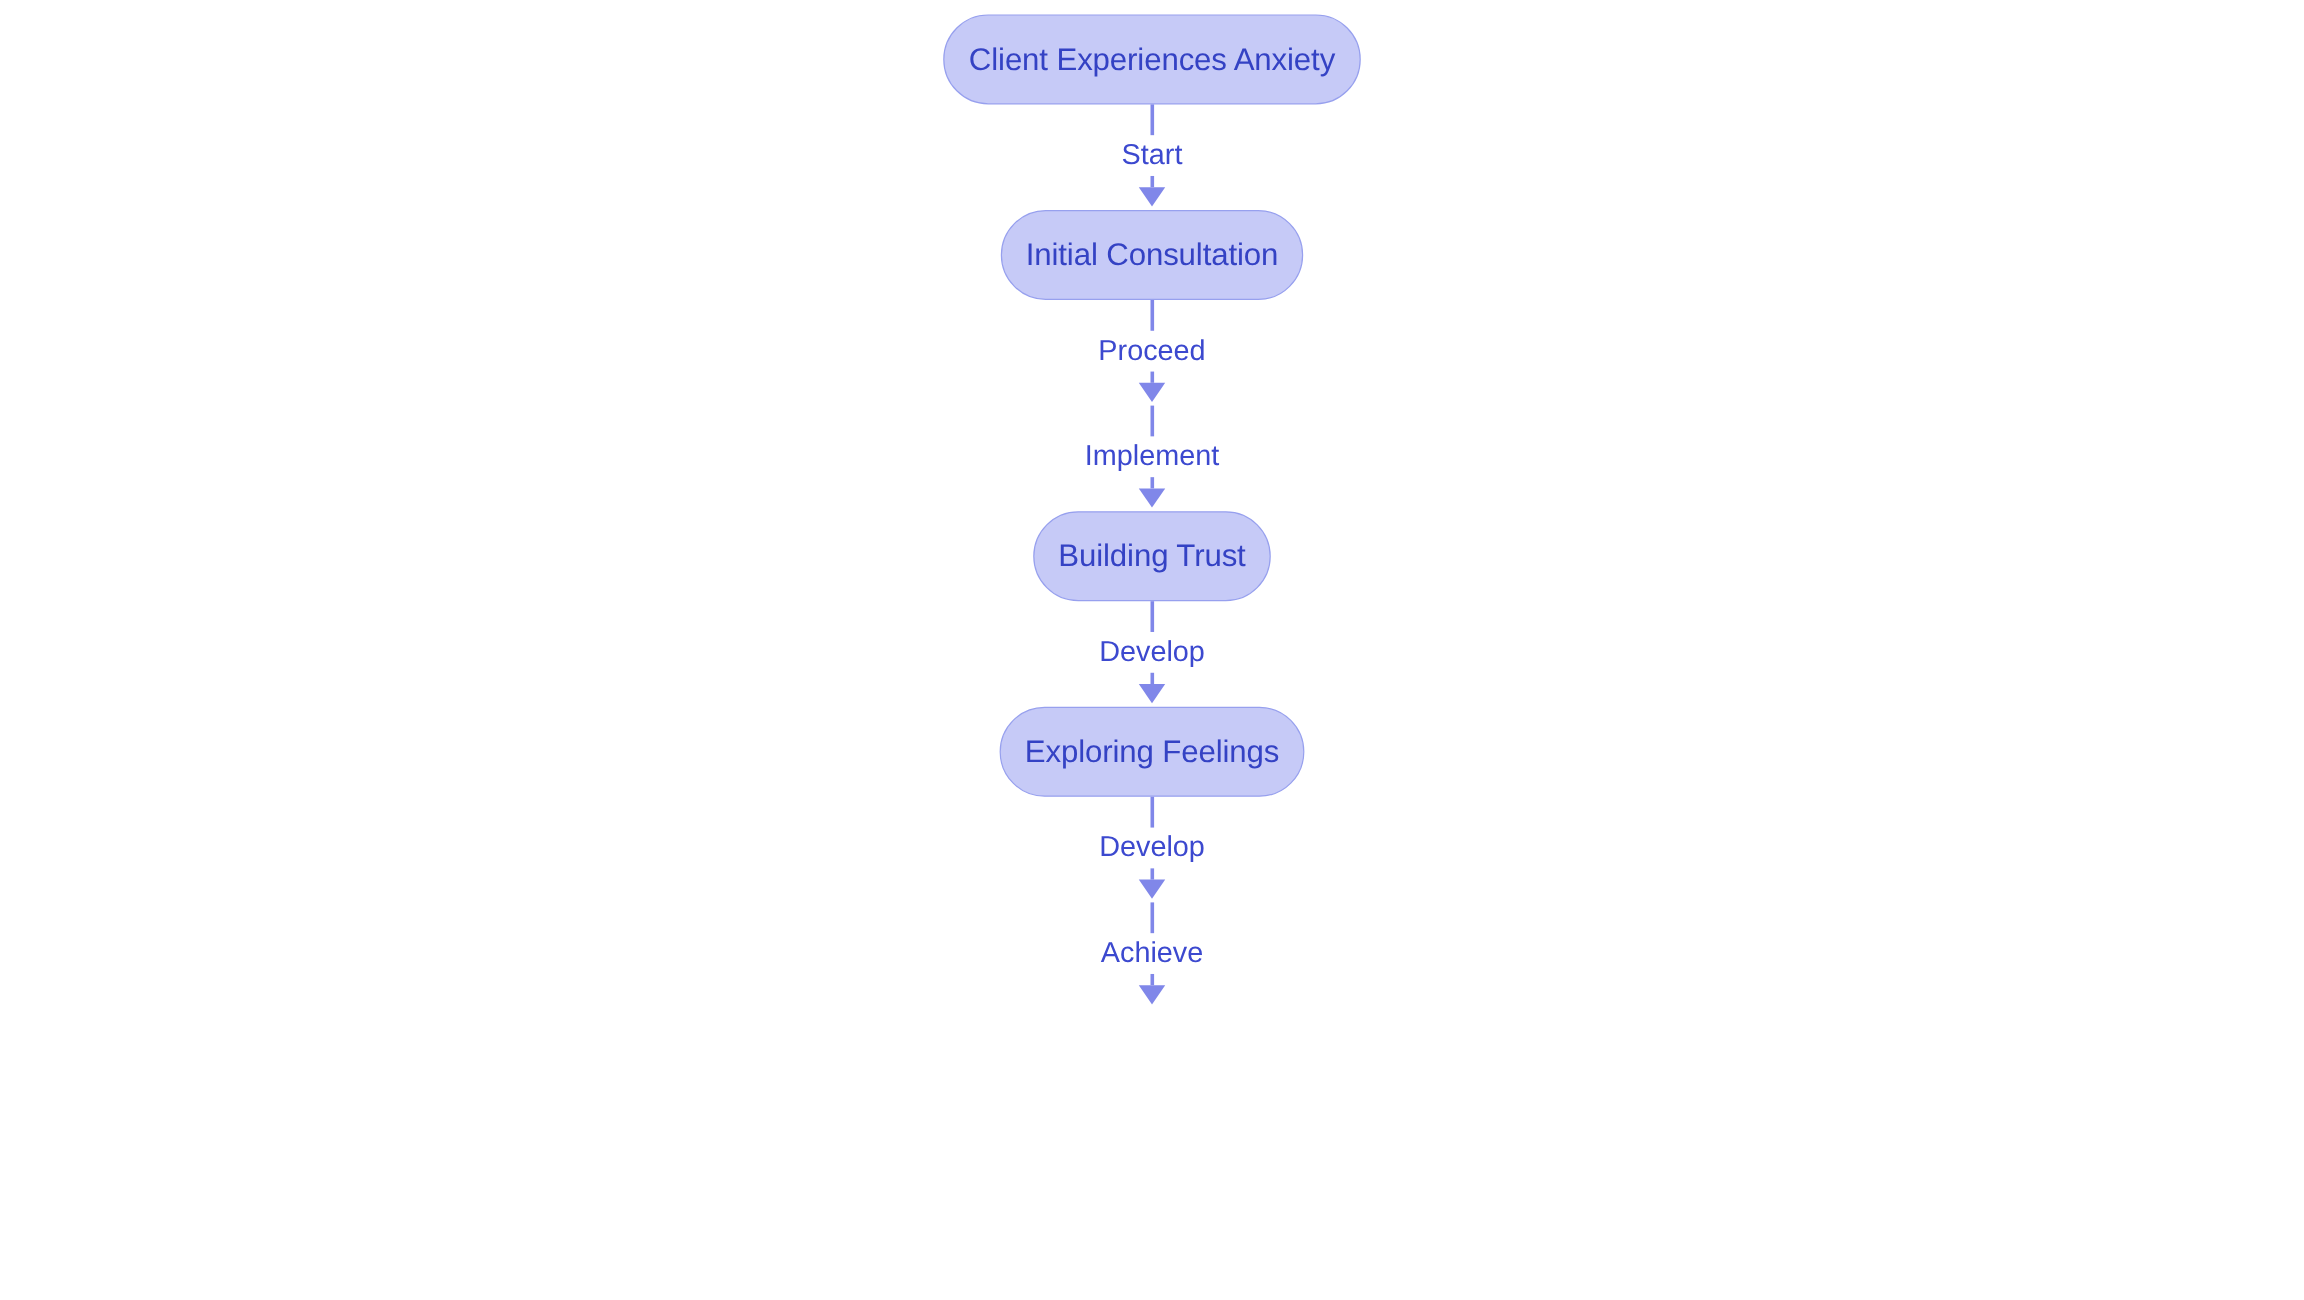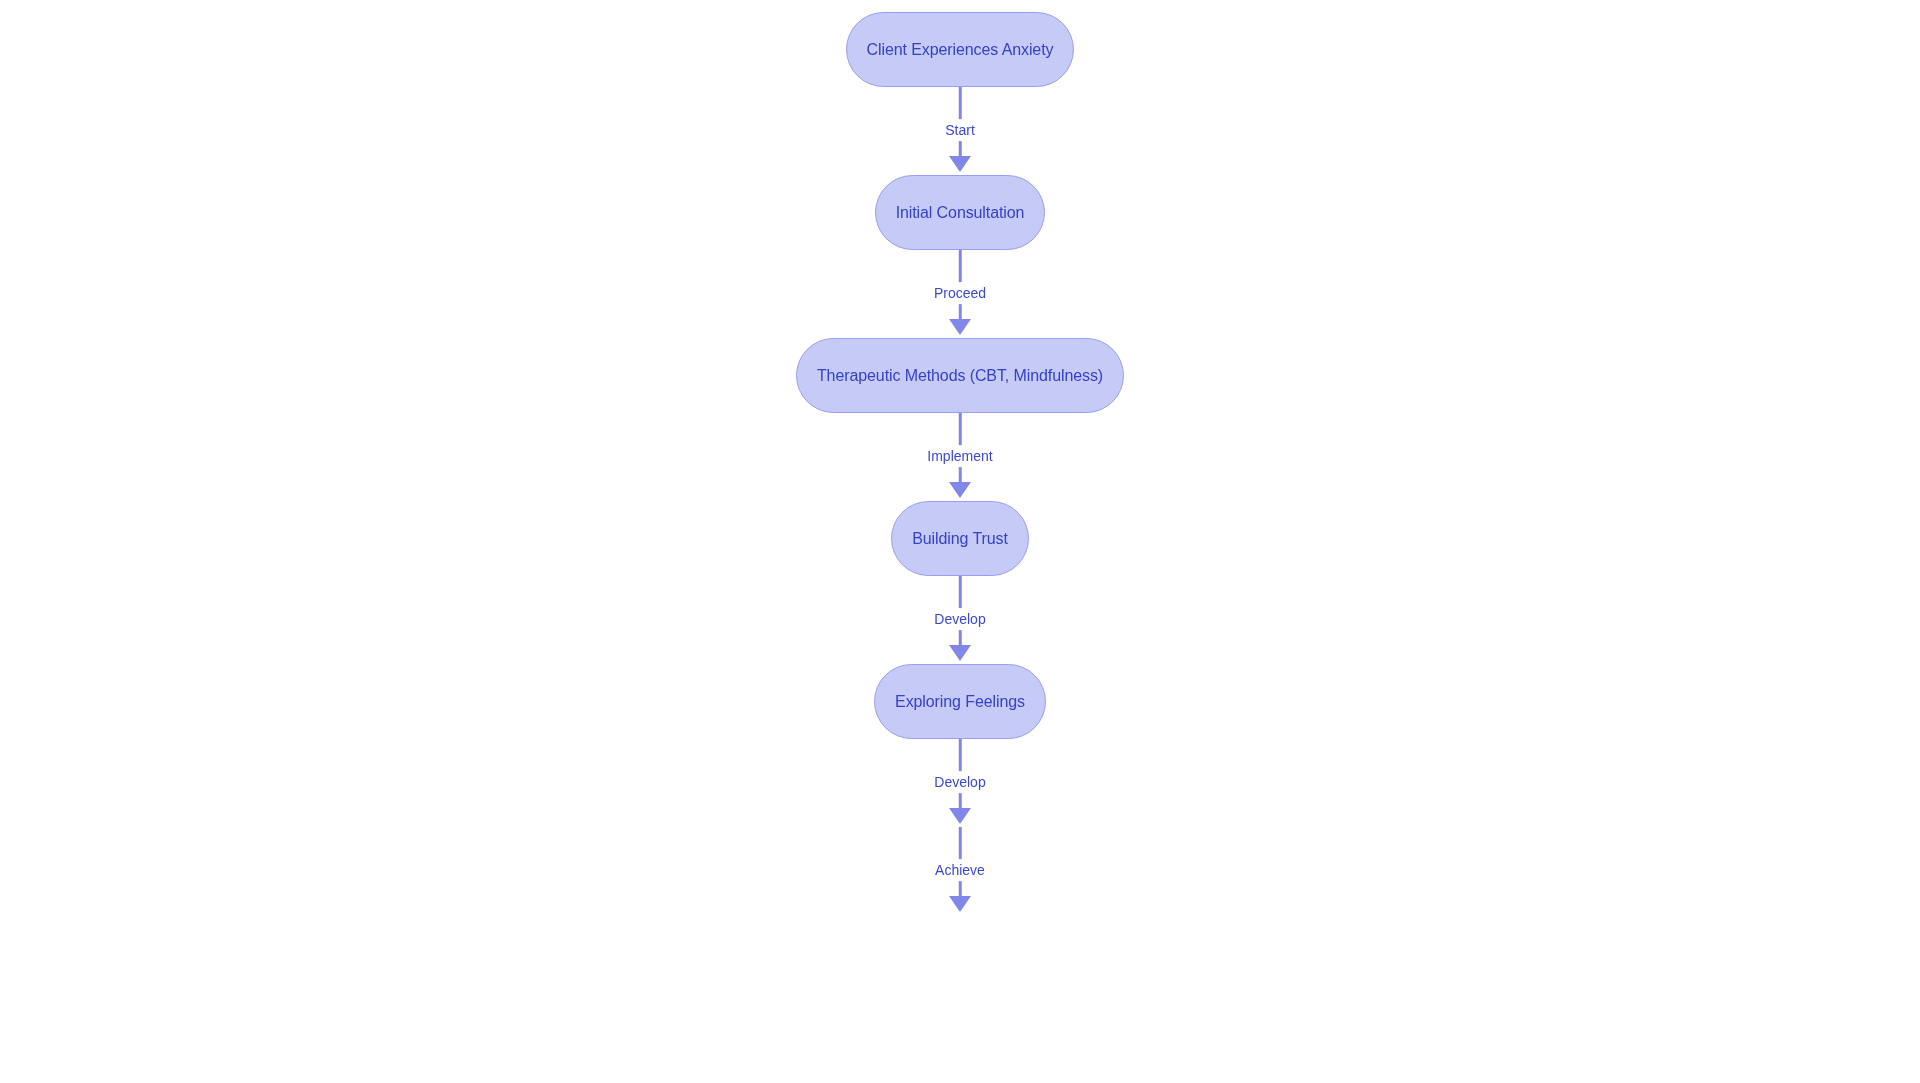--- a/index.html
+++ b/index.html
@@ -25,21 +25,21 @@
     height: 75px;
     padding: 0 20px;
     display: flex;
     align-items: center;
     justify-content: center;
     white-space: nowrap;
     background: var(--node-fill, #c6caf7);
     border: 1.5px solid var(--node-border, #97a0ee);
     border-radius: 38px;
     color: var(--node-text, #3442c4);
-    font-size: 16px;
+    font-size: 26px;
     letter-spacing: -0.1px;
   }
 
   .connector {
     position: relative;
     height: 88px;
     width: 260px;
     flex: 0 0 auto;
   }
 
@@ -54,21 +54,21 @@
   }
 
   .edge-label {
     position: absolute;
     left: 50%;
     top: 50%;
     transform: translate(-50%, -54%);
     background: #ffffff;
     padding: 3px 9px;
     color: var(--edge-label-color, #3c49cf);
-    font-size: 14px;
+    font-size: 24px;
     white-space: nowrap;
   }
 
   .arrow-head {
     position: absolute;
     left: 50%;
     transform: translateX(-50%);
     bottom: 3px;
     width: 0;
     height: 0;
@@ -91,21 +91,20 @@
   </div>
 
   <div class="node">Initial Consultation</div>
 
   <div class="connector">
     <div class="edge-line"></div>
     <div class="edge-label">Proceed</div>
     <div class="arrow-head"></div>
   </div>
 
-  <div class="node">Therapeutic Methods (CBT, Mindfulness)</div>
 
   <div class="connector">
     <div class="edge-line"></div>
     <div class="edge-label">Implement</div>
     <div class="arrow-head"></div>
   </div>
 
   <div class="node">Building Trust</div>
 
   <div class="connector">

